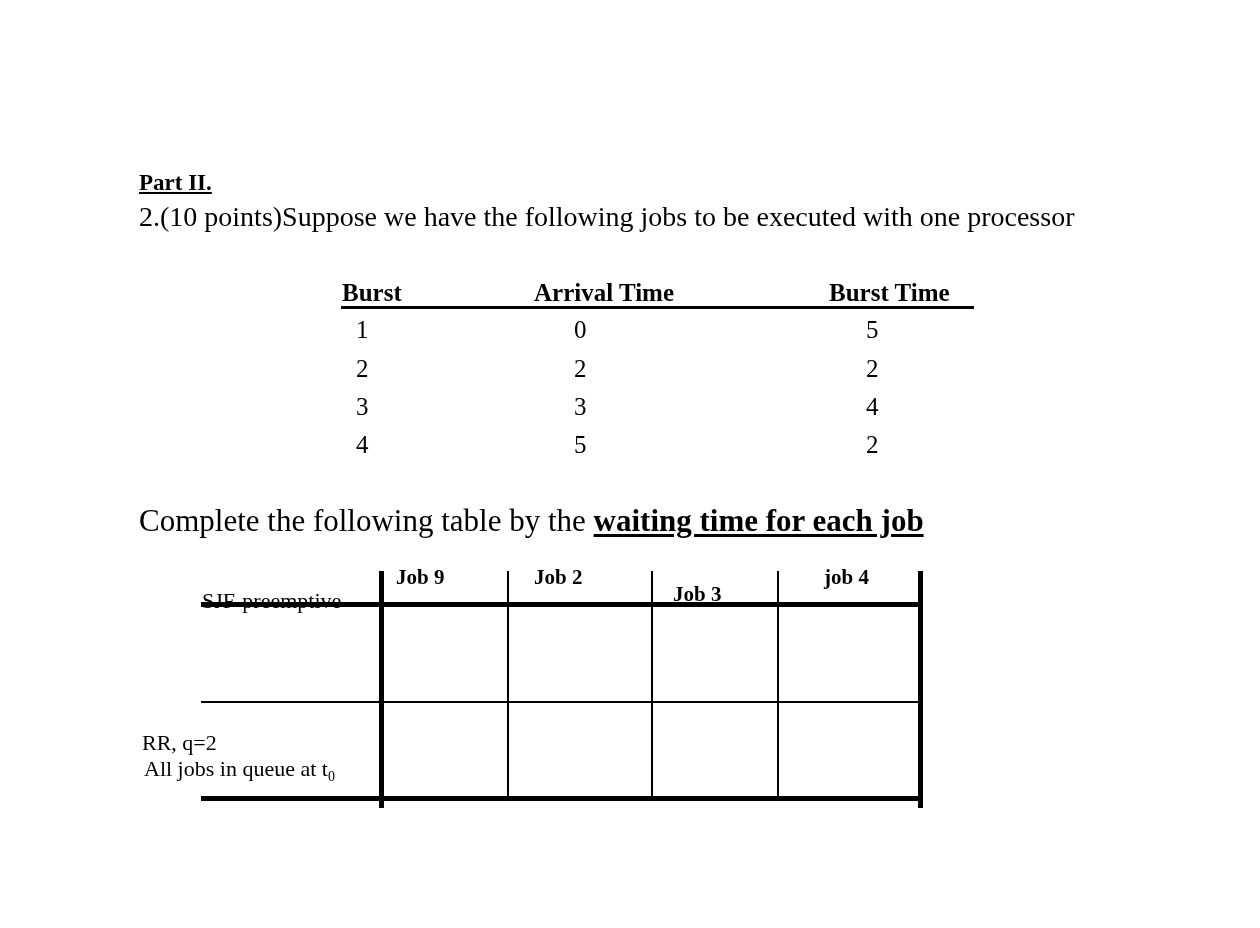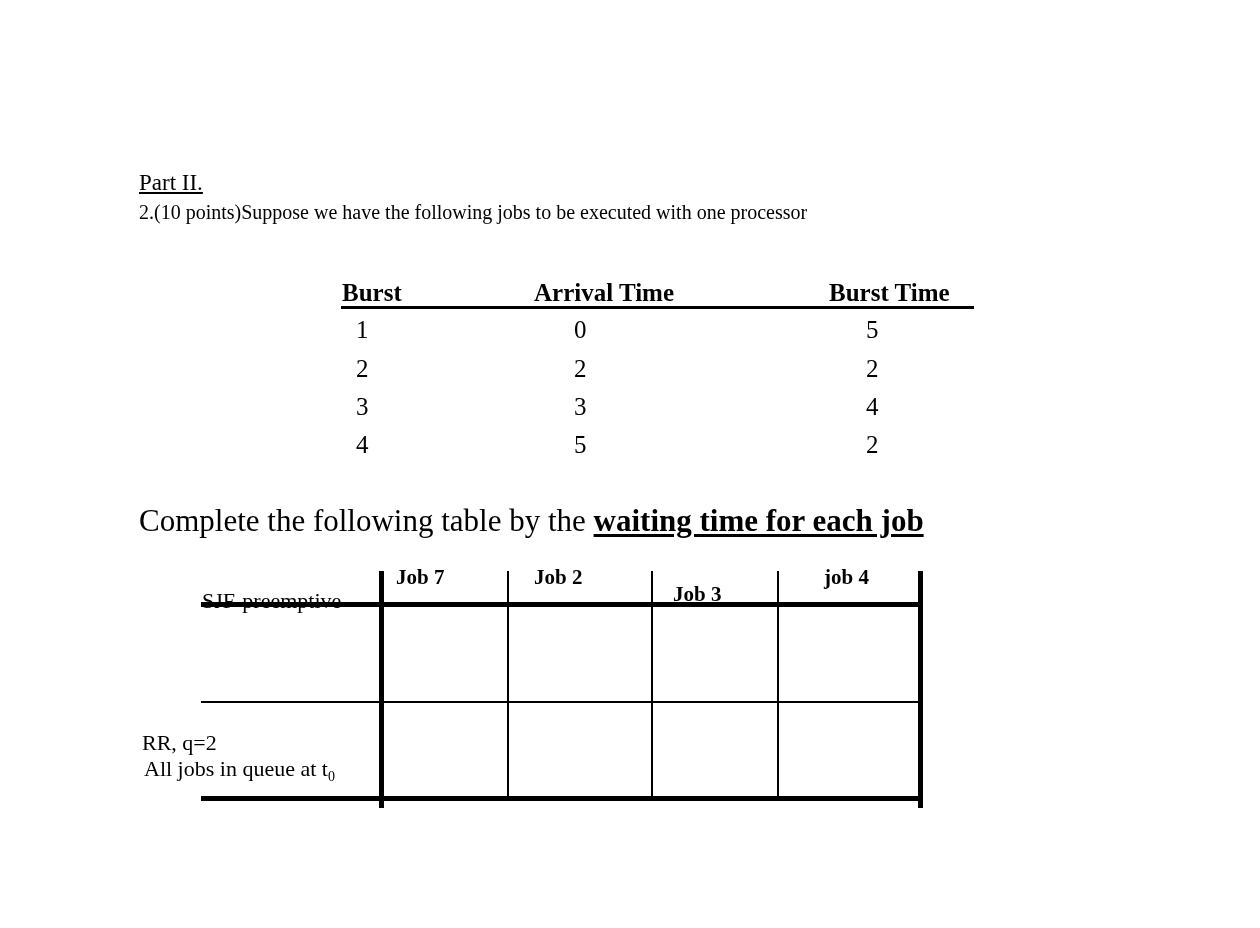--- a/index.html
+++ b/index.html
@@ -1,20 +1,20 @@
 <!DOCTYPE html>
 <html><head>
 <meta charset="utf-8">
 <style>
   html, body { margin:0; padding:0; background:#ffffff; }
   body { width:1260px; height:928px; position:relative; overflow:hidden;
          font-family:"Liberation Serif", "DejaVu Serif", serif; color:#000; }
   .abs { position:absolute; white-space:nowrap; }
-  .part { left:139px; top:170px; font-size:23px; font-weight:normal; text-decoration:underline; text-underline-offset:2px; }
-  .question { left:139px; top:201px; font-size:20px; }
+  .part { left:139px; top:170px; font-size:23px; font-weight:bold; text-decoration:underline; text-underline-offset:2px; }
+  .question { left:139px; top:201px; font-size:28px; }
   .th { font-size:25px; font-weight:bold; top:279px; }
   .hline { position:absolute; left:341px; top:306px; width:633px; height:3px; background:#000; }
   .cell { font-size:25px; }
   .instr { left:139px; top:503px; font-size:31px; }
   .instr b { text-decoration:underline; text-underline-offset:3px; }
   .colh { font-size:21px; font-weight:bold; top:565px; }
   .rowlabel { font-size:22px; }
   .line { position:absolute; background:#000; }
 </style>
 </head>
@@ -42,21 +42,21 @@
   <div class="abs cell" style="left:866px; top:393px;">4</div>
 
   <div class="abs cell" style="left:356px; top:431px;">4</div>
   <div class="abs cell" style="left:574px; top:431px;">5</div>
   <div class="abs cell" style="left:866px; top:431px;">2</div>
 </div>
 
 <div class="abs instr"><span>Complete the following table by the </span><b>waiting time for each job</b></div>
 
 <div>
-  <div class="abs colh" style="left:396px;">Job 7</div>
+  <div class="abs colh" style="left:396px;">Job 9</div>
   <div class="abs colh" style="left:534px;">Job 2</div>
   <div class="abs colh" style="left:673px;margin-top:17px;">Job 3</div>
   <div class="abs colh" style="left:824px;">job 4</div>
 
   <div class="line" style="left:201px; top:602px; width:722px; height:5px;"></div>
   <div class="line" style="left:201px; top:701px; width:722px; height:2px;"></div>
   <div class="line" style="left:201px; top:796px; width:722px; height:5px;"></div>
 
   <div class="line" style="left:379px; top:571px; width:5px; height:237px;"></div>
   <div class="line" style="left:507px; top:571px; width:2px; height:228px;"></div>

